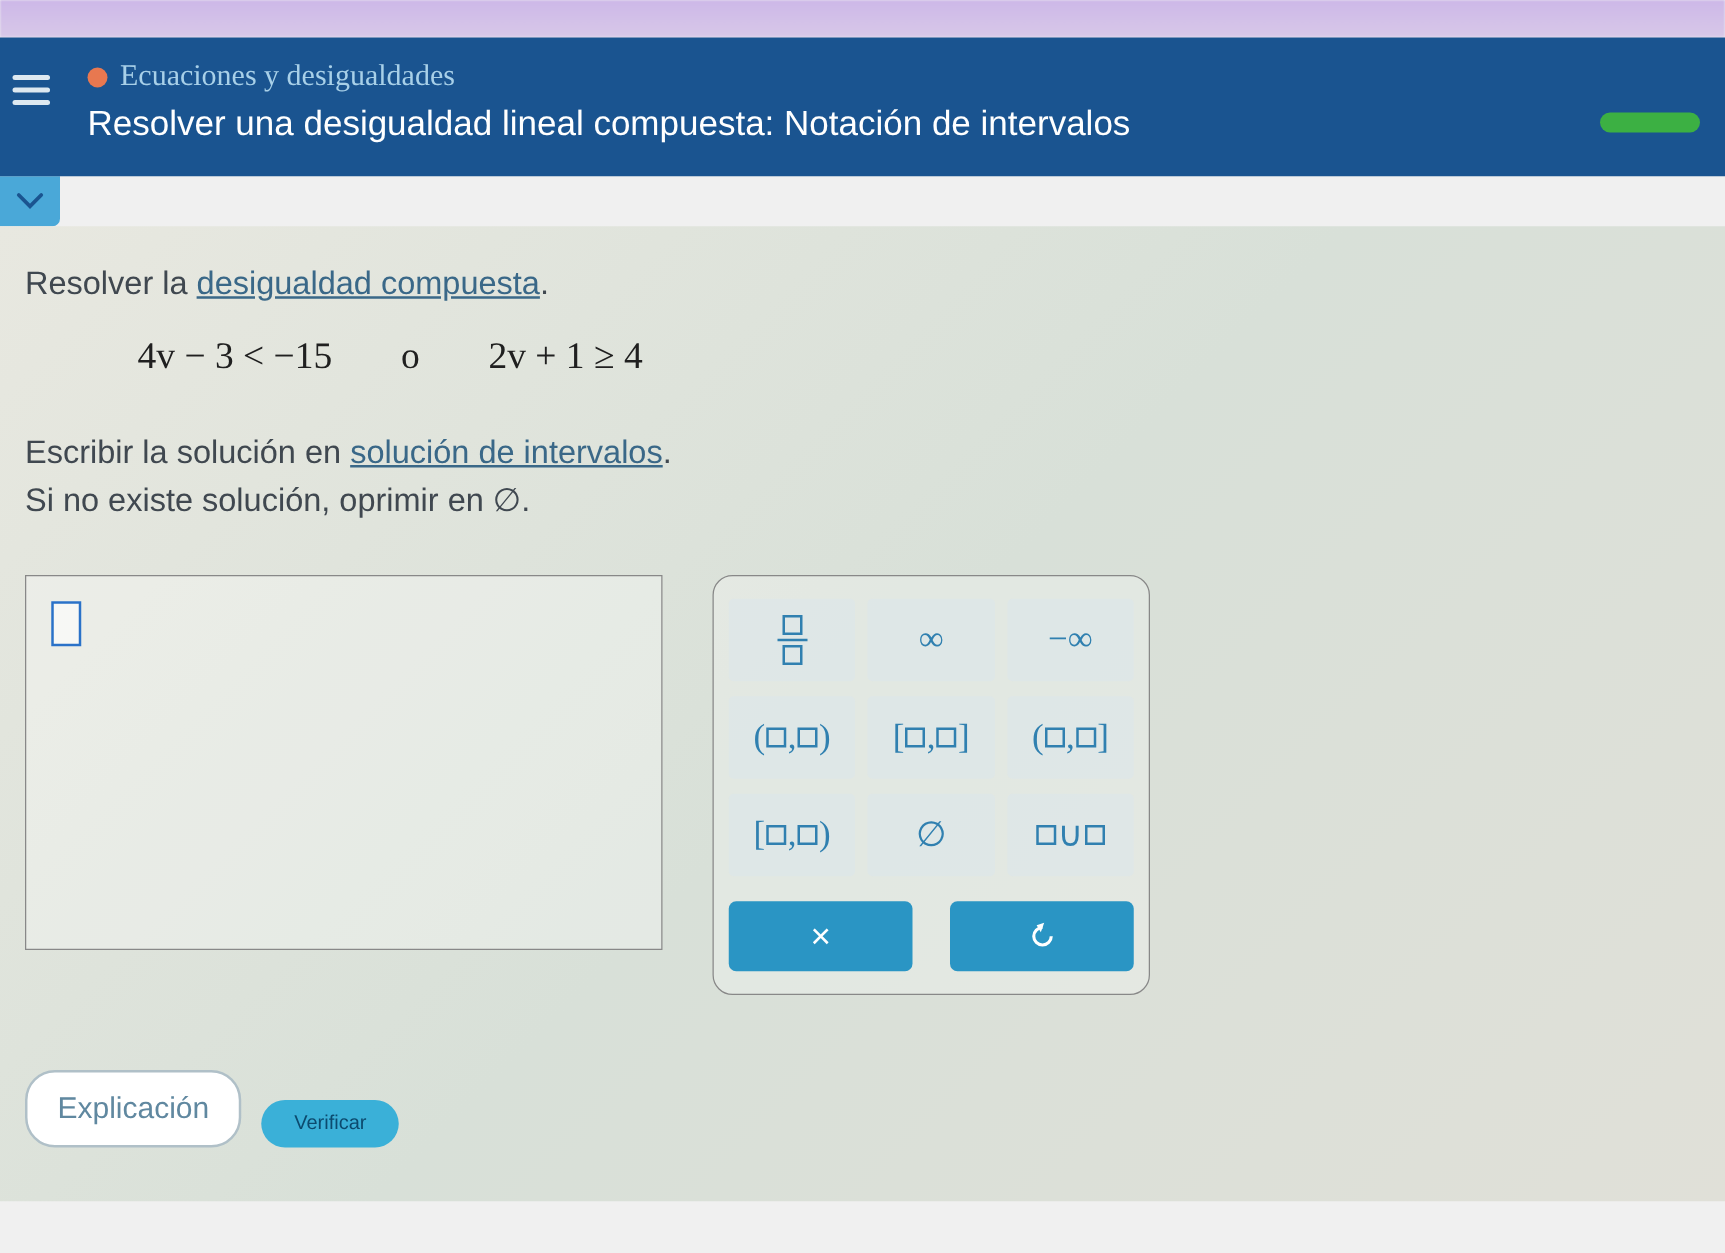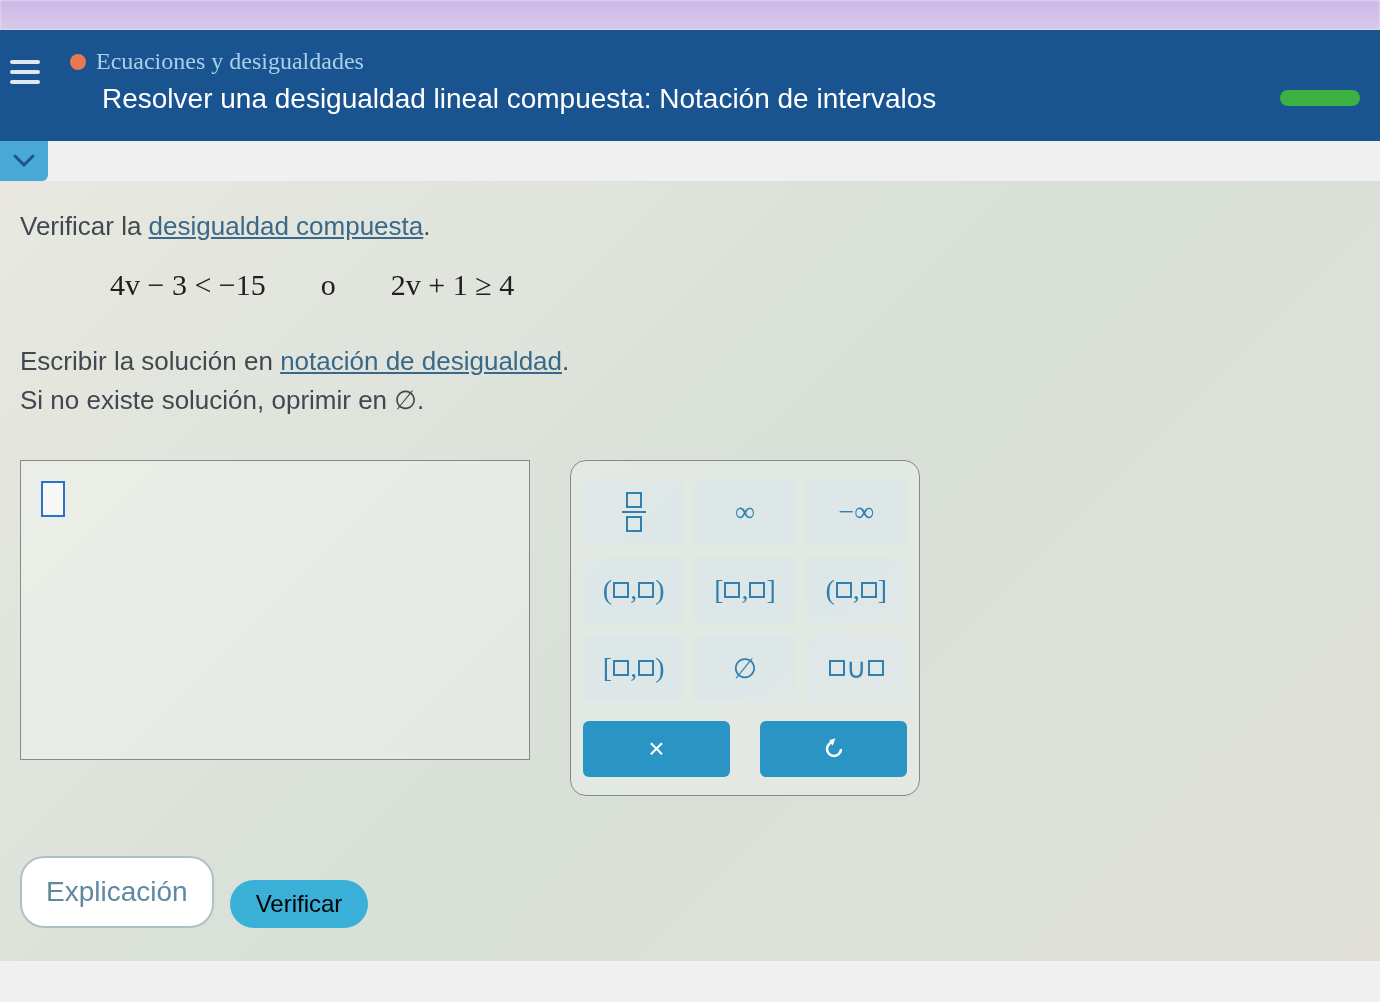--- a/index.html
+++ b/index.html
@@ -52,21 +52,20 @@
       width: 16px;
       height: 16px;
       border-radius: 50%;
       background: #e87850;
       display: inline-block;
     }
     .header-content .title {
       color: #fff;
       font-size: 28px;
       margin-top: 8px;
-      margin-left: 32px;
     }
     .progress-pill {
       position: absolute;
       right: 20px;
       top: 60px;
       width: 80px;
       height: 16px;
       border-radius: 8px;
       background: #3cb043;
     }
@@ -193,29 +192,29 @@
       gap: 16px;
       margin-top: 60px;
       padding-left: 0;
     }
     .btn-outline {
       padding: 10px 24px;
       border-radius: 24px;
       border: 2px solid #b0c0c8;
       background: #fff;
       color: #6088a0;
-      font-size: 28px;
+      font-size: 24px;
       cursor: pointer;
     }
     .btn-primary {
       padding: 10px 26px;
       border-radius: 24px;
       background: #3ab0d8;
-      color: #000000;
-      font-size: 24px;
+      color: #0c4a6e;
+      font-size: 16px;
       border: none;
       cursor: pointer;
       margin-top: 24px;
     }
   </style>
 </head>
 <body>
 
 <div class="top-blur"></div>
 
@@ -237,33 +236,33 @@
 
 <div class="dropdown-tab">
   <svg width="22" height="14" viewBox="0 0 22 14">
     <path d="M2 2 L11 11 L20 2" stroke="#1a5490" stroke-width="3" fill="none" stroke-linecap="round"></path>
   </svg>
 </div>
 
 <div class="content-area">
 
   <div class="prompt-line">
-    <span>Verificar la </span><span class="underline-link">desigualdad compuesta</span><span>.</span>
+    <span>Resolver la </span><span class="underline-link">desigualdad compuesta</span><span>.</span>
   </div>
 
   <div class="math-line">
     <span>4v − 3 &lt; −15</span>
     <span class="space"></span>
     <span>o</span>
     <span class="space"></span>
     <span>2v + 1 ≥ 4</span>
   </div>
 
   <div class="instruction-line">
-    <span>Escribir la solución en </span><span class="underline-link">notación de desigualdad</span><span>.</span>
+    <span>Escribir la solución en </span><span class="underline-link">solución de intervalos</span><span>.</span>
   </div>
   <div class="instruction-line">
     <span>Si no existe solución, oprimir en </span><span class="empty-sym">∅</span><span>.</span>
   </div>
 
   <div class="work-row">
     <div class="answer-box">
       <div class="answer-cursor"></div>
     </div>
 

